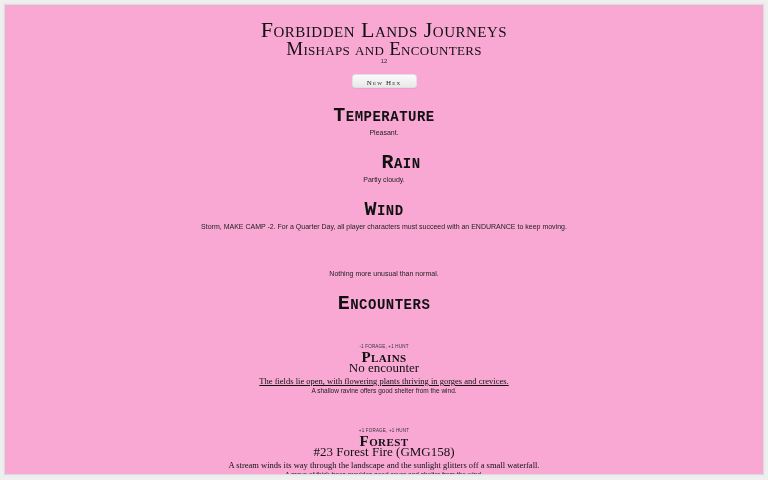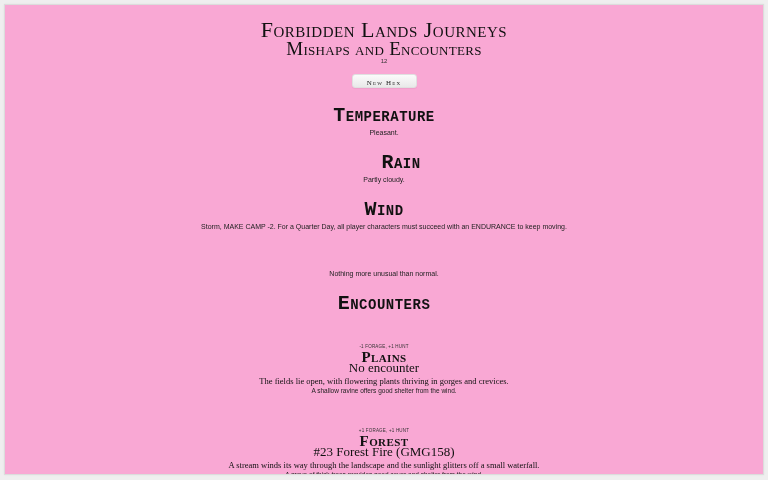--- a/index.html
+++ b/index.html
@@ -156,21 +156,21 @@
   <h3 class="section-h serif" style="top:194px;">Wind</h3>
   <div class="section-t sans" style="top:217px;">Storm, MAKE CAMP -2. For a Quarter Day, all player characters must succeed with an ENDURANCE to keep moving.</div>
 
   <div class="section-t sans" style="top:264px;">Nothing more unusual than normal.</div>
 
   <h3 class="section-h serif" style="top:288px;">Encounters</h3>
 
   <h4 class="terrain-h serif" style="top:320px;margin-top:24px;">Plains</h4>
   <div class="mod sans" style="top:339px;">-1 FORAGE, +1 HUNT</div>
   <div class="enc-title serif" style="top:356px;">No encounter</div>
-  <div class="enc-desc serif" style="top:371px;">The fields lie open, with flowering plants thriving in gorges and crevices.</div>
+  <div class="enc-desc serif" style="top:371px;text-decoration:underline;">The fields lie open, with flowering plants thriving in gorges and crevices.</div>
   <div class="enc-extra sans" style="top:382px;">A shallow ravine offers good shelter from the wind.</div>
 
   <h4 class="terrain-h serif" style="top:428px;">Forest</h4>
   <div class="mod sans" style="top:423px;">+1 FORAGE, +1 HUNT</div>
   <div class="enc-title serif" style="top:440px;">#23 Forest Fire (GMG158)</div>
   <div class="enc-desc serif" style="top:455px;">A stream winds its way through the landscape and the sunlight glitters off a small waterfall.</div>
   <div class="enc-extra sans" style="top:466px;">A grove of thick trees provides good cover and shelter from the wind.</div>
 
 </div>
 

